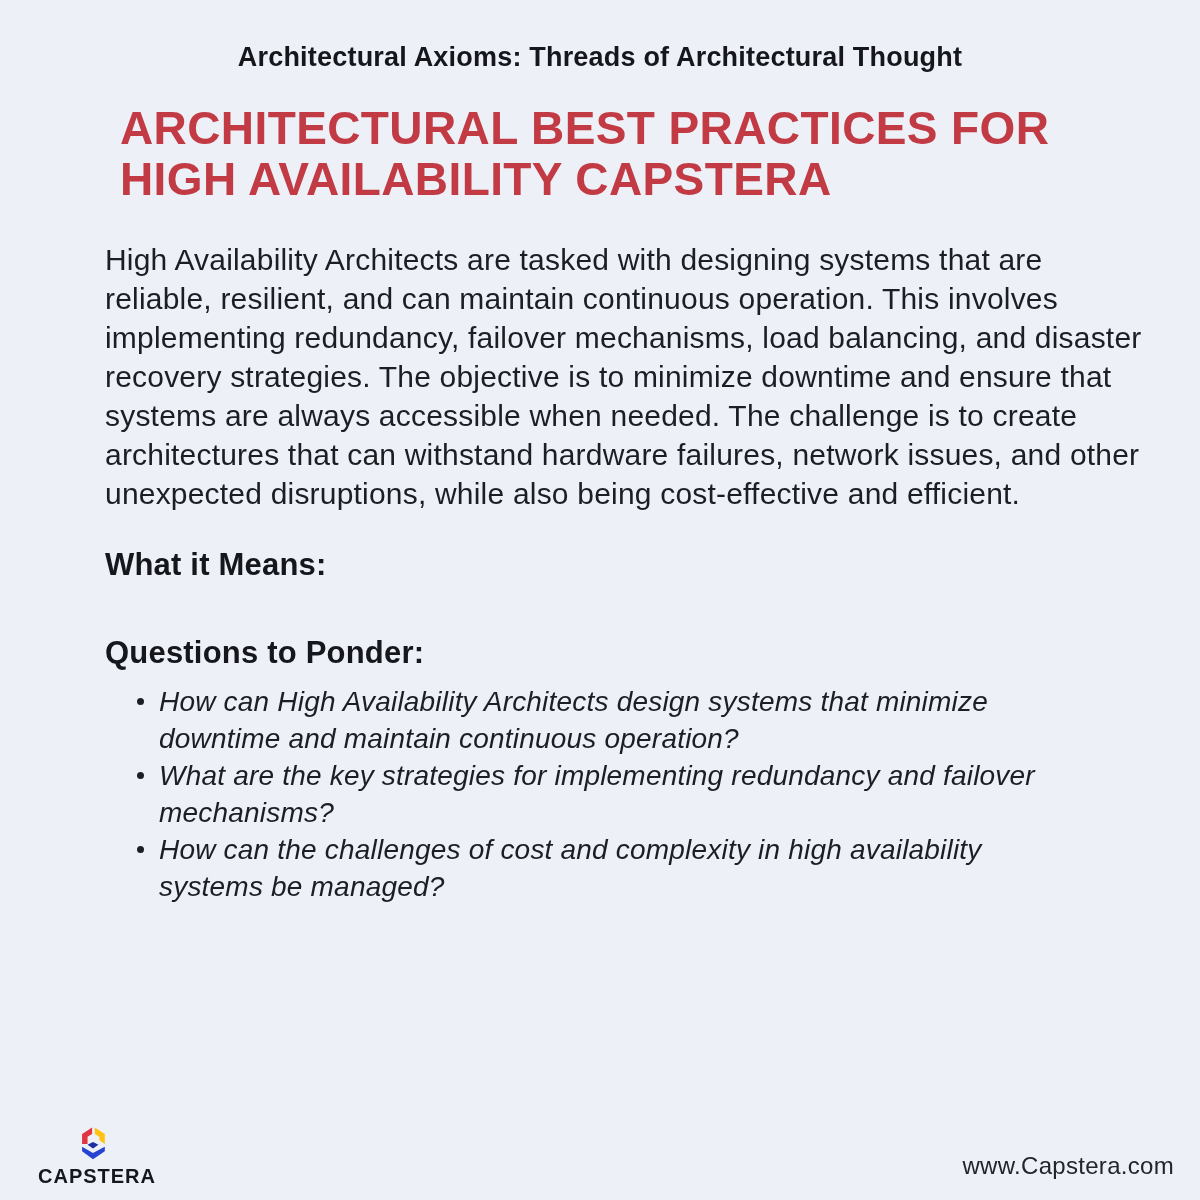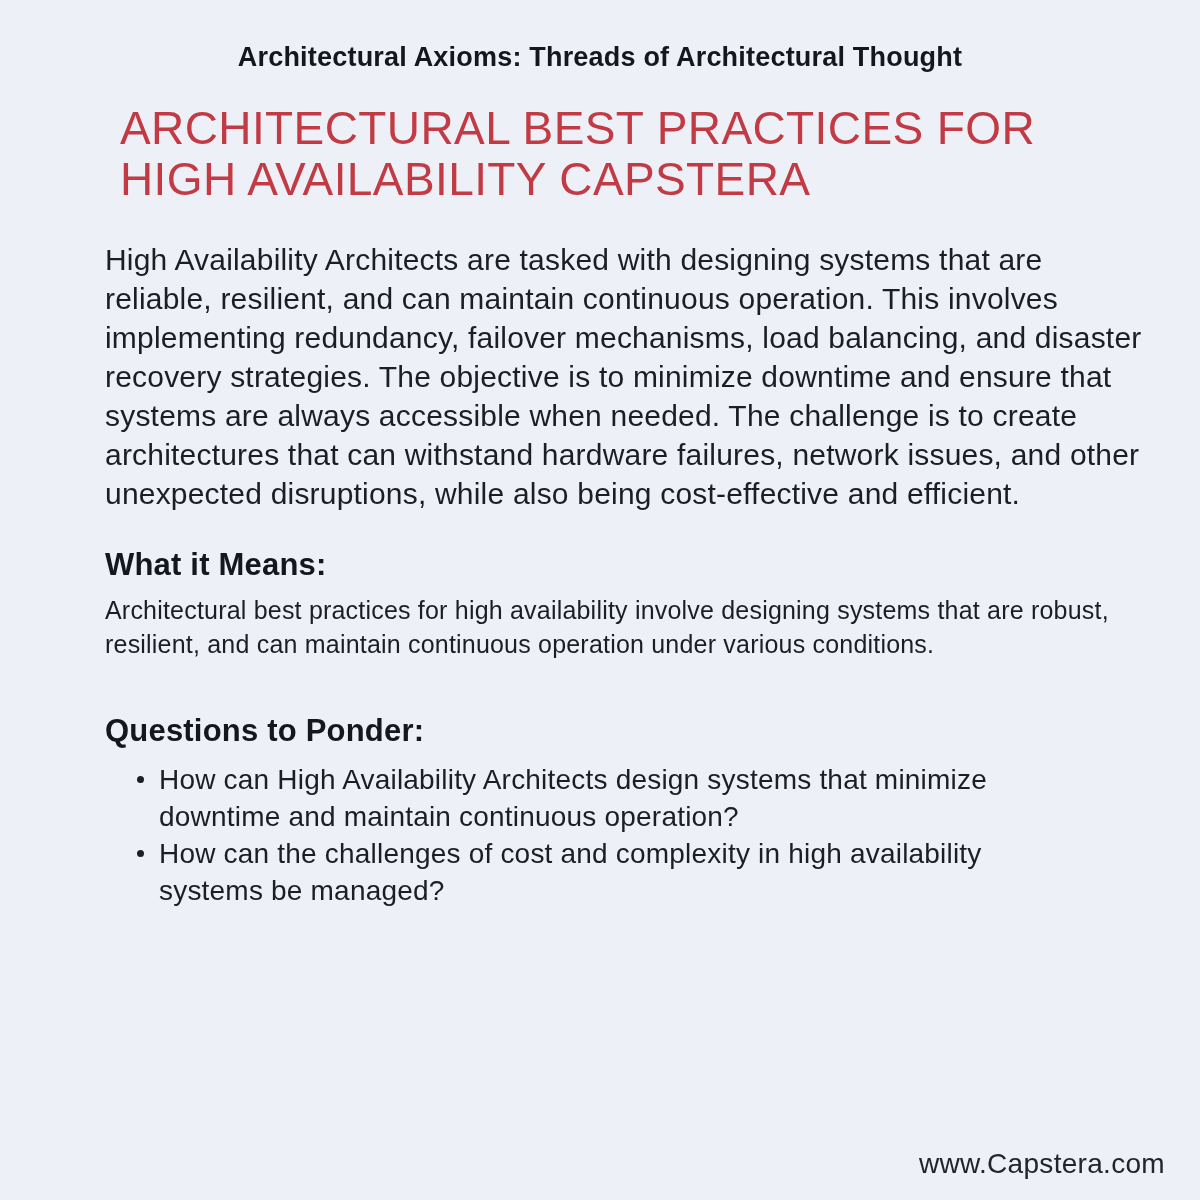--- a/index.html
+++ b/index.html
@@ -24,21 +24,21 @@
     text-align: center;
     font-size: 27px;
     font-weight: 700;
     color: var(--heading-dark);
     letter-spacing: 0.2px;
   }
   .title {
     margin: 30px 55px 0 120px;
     font-size: 46px;
     line-height: 1.1;
-    font-weight: 400;
+    font-weight: 700;
     color: var(--title-red);
     letter-spacing: 0.4px;
   }
   .title .title-line { display: block; }
   .intro {
     margin: 36px 0 0 105px;
     width: 1044px;
     font-size: 30px;
     line-height: 39px;
     letter-spacing: 0.2px;
@@ -55,20 +55,21 @@
     width: 1005px;
     font-size: 25px;
     line-height: 34px;
     letter-spacing: 0.2px;
   }
   .q-heading { margin-top: 52px; }
   .q-list {
     margin: 12px 0 8px 135px;
     width: 940px;
     list-style: none;
+    font-style: italic;
   }
   .q-list li {
     position: relative;
     padding-left: 24px;
     font-size: 28px;
     line-height: 37px;
     letter-spacing: 0.2px;
   }
   .q-list li::before {
     content: "";
@@ -89,46 +90,55 @@
   }
   .footer-logo svg { display: block; margin: 0 auto 2px auto; }
   .brand-wordmark {
     font-size: 20px;
     font-weight: 700;
     color: var(--heading-dark);
     letter-spacing: 1px;
   }
   .footer-site {
     position: absolute;
-    right: 35px;
+    right: 26px;
     bottom: 20px;
-    font-size: 28px;
+    font-size: 24px;
     color: #23252b;
     letter-spacing: 0.3px;
   }
 </style>
 </head>
 <body>
 
 <div class="page">
 
   <div class="kicker">Architectural Axioms: Threads of Architectural Thought</div>
 
   <h1 class="title">
     <span class="title-line">ARCHITECTURAL BEST PRACTICES FOR</span>
     <span class="title-line">HIGH AVAILABILITY CAPSTERA</span>
   </h1>
 
   <p class="intro">High Availability Architects are tasked with designing systems that are reliable, resilient, and can maintain continuous operation. This involves implementing redundancy, failover mechanisms, load balancing, and disaster recovery strategies. The objective is to minimize downtime and ensure that systems are always accessible when needed. The challenge is to create architectures that can withstand hardware failures, network issues, and other unexpected disruptions, while also being cost-effective and efficient.</p>
 
   <h2 class="section-heading">What it Means:</h2>
-  <p class="section-body">Architectural best practices for high availability involve designing systems that are robust, resilient, and can maintain continuous operation under various conditions.</p>
 
   <h2 class="section-heading q-heading">Questions to Ponder:</h2>
   <ul class="q-list">
     <li>How can High Availability Architects design systems that minimize downtime and maintain continuous operation?</li>
+    <li>What are the key strategies for implementing redundancy and failover mechanisms?</li>
     <li>How can the challenges of cost and complexity in high availability systems be managed?</li>
   </ul>
 
+  <div class="footer-logo">
+    <svg width="40" height="40" viewBox="0 0 44 44" aria-hidden="true">
+      <path d="M10 23 L10 12 L21 5 L21 12 L16 15 L16 23 Z" fill="#e03440"></path>
+      <path d="M24 5 L35 12 L35 23 L29 19 L29 15 L24 12 Z" fill="#ffc20e"></path>
+      <path d="M10 26 L22 33 L35 26 L35 31 L22 40 L10 31 Z" fill="#2743d0"></path>
+      <path d="M16 24 L22 28 L28 24 L22 21 Z" fill="#1b2f9e"></path>
+    </svg>
+    <div class="brand-wordmark">CAPSTERA</div>
+  </div>
 
   <div class="footer-site">www.Capstera.com</div>
 
 </div>
 
 </body></html>

